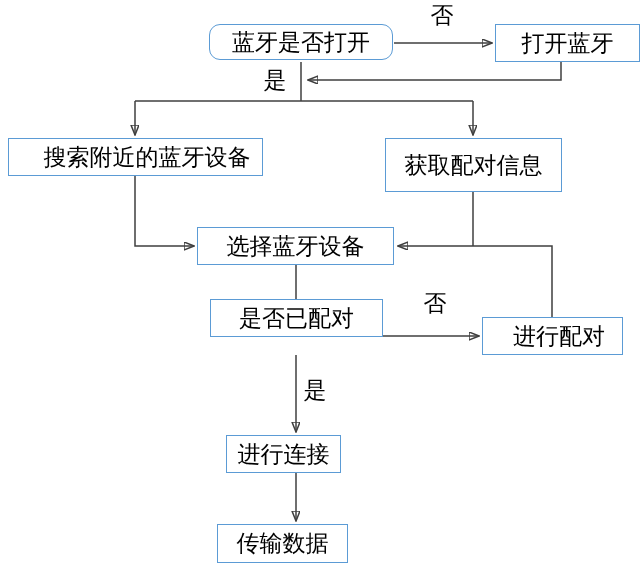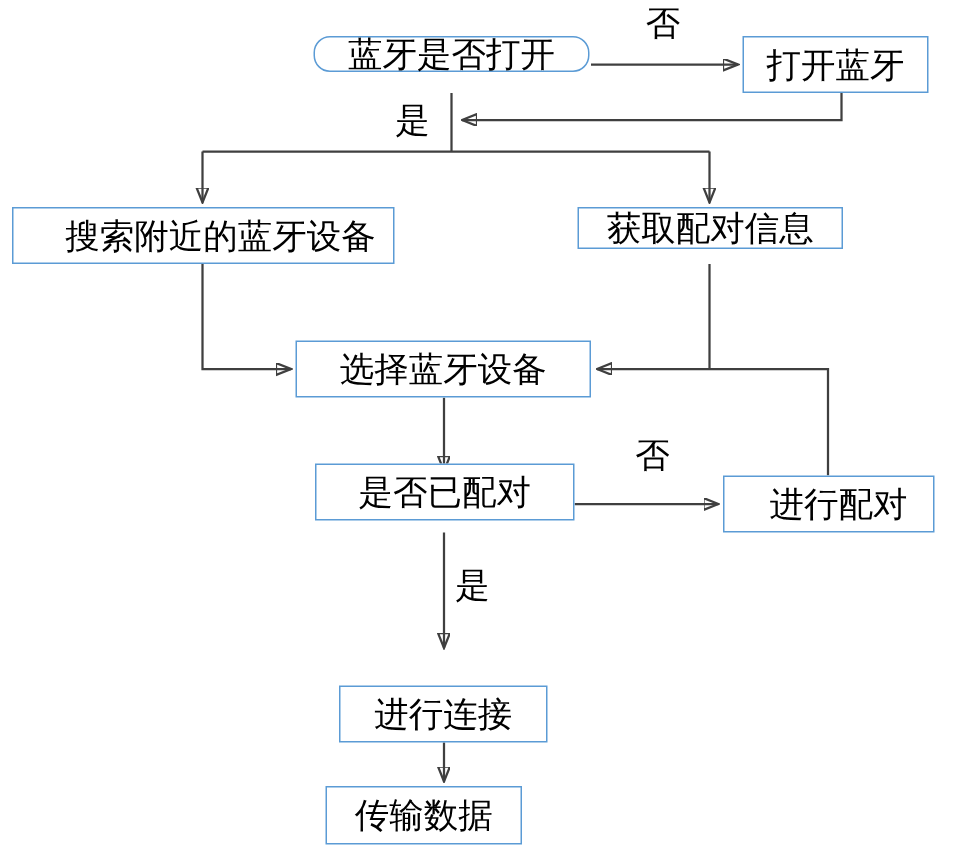--- a/index.html
+++ b/index.html
@@ -65,35 +65,35 @@
 
     <path d="M296,265 V314" marker-end="url(#arr)"></path>
 
     <path d="M383,336 H479" marker-end="url(#arr)"></path>
 
     <path d="M296,355 V432" marker-end="url(#arr)"></path>
 
     <path d="M296,473 V521" marker-end="url(#arr)"></path>
   </svg>
 
-  <div class="node" style="left:209px;top:24px;width:184px;height:24px;border-radius:11px;">蓝牙是否打开</div>
+  <div class="node" style="left:209px;top:24px;width:184px;height:36px;border-radius:11px;">蓝牙是否打开</div>
 
-  <div class="node" style="left:495px;top:24px;width:124px;height:38px;">打开蓝牙</div>
+  <div class="node" style="left:495px;top:24px;width:145px;height:38px;">打开蓝牙</div>
 
   <div class="node" style="left:8px;top:138px;width:255px;height:38px;padding-left:23px;">搜索附近的蓝牙设备</div>
 
-  <div class="node" style="left:385px;top:138px;width:177px;height:28px;text-align:center;">获取配对信息</div>
+  <div class="node" style="left:385px;top:138px;width:177px;height:54px;text-align:center;">获取配对信息</div>
 
   <div class="node" style="left:197px;top:227px;width:197px;height:38px;">选择蓝牙设备</div>
 
-  <div class="node" style="left:210px;top:309px;width:173px;height:38px;">是否已配对</div>
+  <div class="node" style="left:210px;top:299px;width:173px;height:38px;">是否已配对</div>
 
   <div class="node" style="left:482px;top:317px;width:141px;height:38px;padding-left:13px;">进行配对</div>
 
-  <div class="node" style="left:226px;top:457px;width:139px;height:38px;">进行连接</div>
+  <div class="node" style="left:226px;top:435px;width:115px;height:38px;">进行连接</div>
 
   <div class="node" style="left:217px;top:524px;width:131px;height:39px;">传输数据</div>
 
   <div class="edge-label" style="left:429px;top:4px;">否</div>
 
   <div class="edge-label" style="left:262px;top:69px;">是</div>
 
   <div class="edge-label" style="left:422px;top:292px;">否</div>
 
   <div class="edge-label" style="left:302px;top:379px;">是</div>

